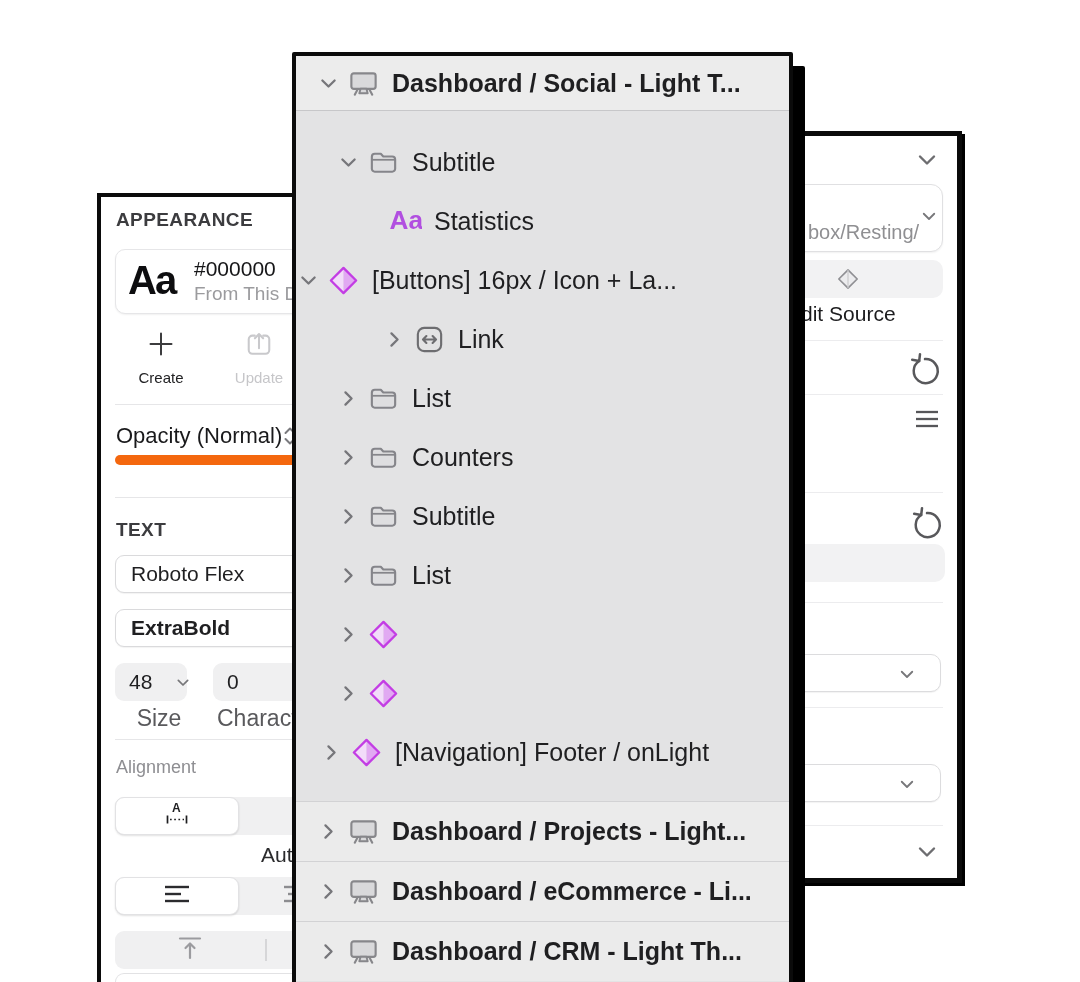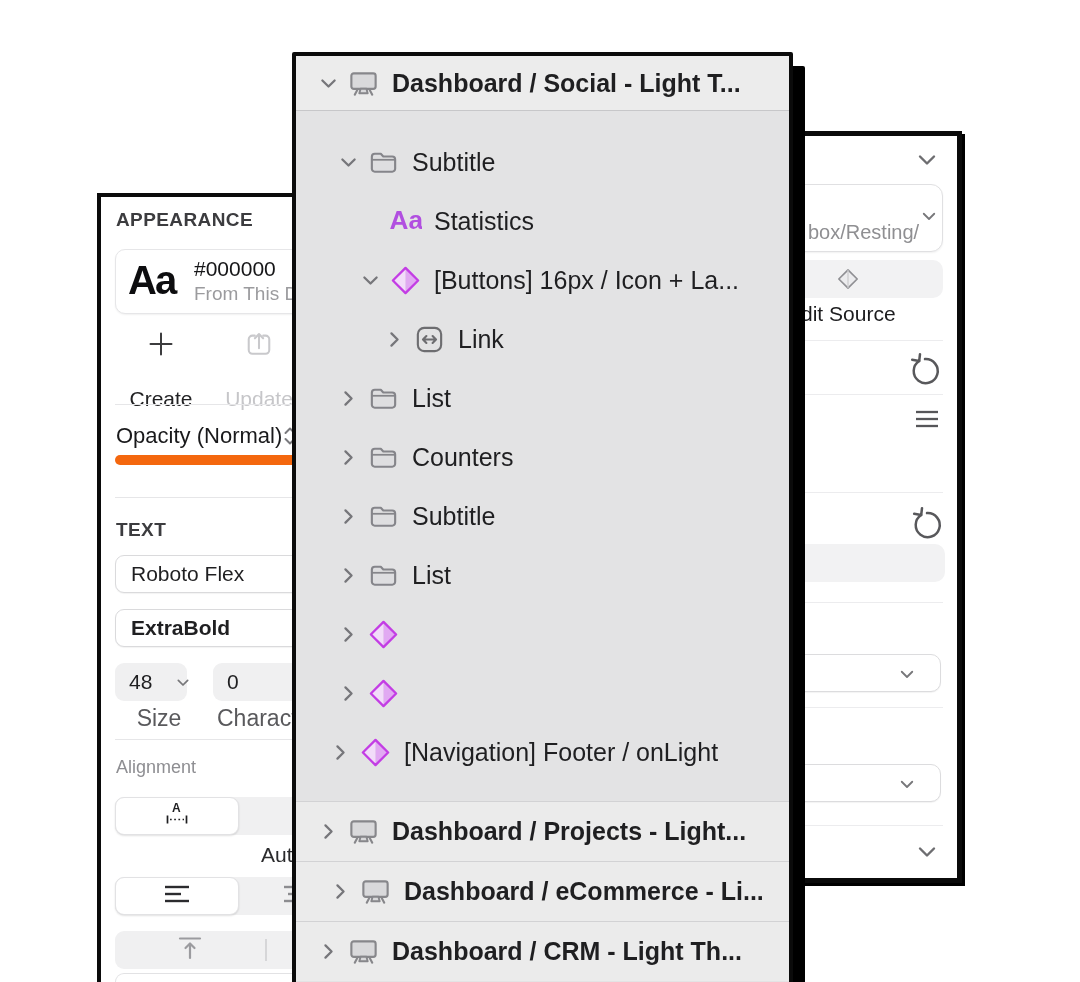--- a/index.html
+++ b/index.html
@@ -12,21 +12,21 @@
   #left-panel .inner{position:relative;width:100%;height:100%;}
   .abs{position:absolute;}
   .section-title{font-size:19px;font-weight:700;color:#3c3c3f;letter-spacing:.4px;}
   .muted-title{font-size:18px;color:#8e8e92;}
   .divider{position:absolute;height:1px;background:#E6E6E8;left:14px;right:0;}
   .card{position:absolute;background:#fff;border:1px solid #E6E6E8;border-radius:10px;box-shadow:0 1px 2px rgba(0,0,0,.06);}
   .swatch-glyph{font-size:40px;font-weight:800;color:#0d0d0f;letter-spacing:-2px;}
   .swatch-hex{font-size:21px;color:#161618;}
   .swatch-src{font-size:19px;color:#9b9b9e;white-space:nowrap;}
   .action{position:absolute;width:72px;text-align:center;}
-  .action .lbl{font-size:21px;margin-top:24px;color:#222224;}
+  .action .lbl{font-size:15px;margin-top:6px;color:#222224;}
   .action.disabled .lbl{color:#c6c6c9;}
   .field{position:absolute;background:#fff;border:1px solid #DADADC;border-radius:9px;height:38px;
          display:flex;align-items:center;box-sizing:border-box;box-shadow:0 1px 1px rgba(0,0,0,.05);}
   .field .val{font-size:21px;margin-left:15px;white-space:nowrap;}
   .gray-field{position:absolute;background:#F0F0F1;border-radius:9px;height:38px;display:flex;align-items:center;box-sizing:border-box;}
   .gray-field .val{font-size:21px;margin-left:14px;}
   .under-label{position:absolute;font-size:23px;color:#59595c;white-space:nowrap;}
   .seg{position:absolute;background:#F0F0F1;border-radius:9px;height:38px;}
   .seg .pill{position:absolute;left:0;top:0;width:124px;height:38px;background:#fff;border:1px solid #E2E2E4;
              border-radius:9px;box-sizing:border-box;box-shadow:0 1px 2px rgba(0,0,0,.12);
@@ -317,21 +317,21 @@
       </div>
       <div class="layer-row kind-text" style="padding-left: 62px;">
         <span class="chev"></span>
         <span class="icon-box">
           <svg width="34" height="33" viewBox="0 0 34 34">
             <text x="1" y="25" font-size="27" font-weight="600" fill="#B14FE0" font-family="Liberation Sans,sans-serif">Aa</text>
           </svg>
         </span>
         <span class="layer-label">Statistics</span>
       </div>
-      <div class="layer-row kind-symbol" style="padding-left: 62px;">
+      <div class="layer-row kind-symbol" style="">
         <span class="chev">
           <svg width="21" height="21" viewBox="0 0 24 24">
             <path d="M5 8.5l7 7 7-7" fill="none" stroke="#76767a" stroke-width="2.6" stroke-linecap="round" stroke-linejoin="round"></path>
           </svg>
         </span>
         <span class="icon-box">
           <svg width="33" height="33" viewBox="0 0 34 34">
             <path d="M17 4 L4 17 L17 30 Z" fill="#F2DCF9"></path>
             <path d="M17 4 L30 17 L17 30 Z" fill="#E1A9F2"></path>
             <path d="M17 4 L30 17 L17 30 L4 17 Z" fill="none" stroke="#C33DE4" stroke-width="2.4" stroke-linejoin="round"></path>
@@ -430,21 +430,21 @@
           </svg>
         </span>
         <span class="icon-box">
           <svg width="33" height="33" viewBox="0 0 34 34">
             <path d="M17 4 L4 17 L17 30 Z" fill="#F2DCF9"></path>
             <path d="M17 4 L30 17 L17 30 Z" fill="#E1A9F2"></path>
             <path d="M17 4 L30 17 L17 30 L4 17 Z" fill="none" stroke="#C33DE4" stroke-width="2.4" stroke-linejoin="round"></path>
           </svg>
         </span>
       </div>
-      <div class="layer-row kind-symbol" style="padding-left: 32px;">
+      <div class="layer-row kind-symbol" style="padding-left: 23px;">
         <span class="chev">
           <svg width="21" height="21" viewBox="0 0 24 24">
             <path d="M8.5 5l7 7-7 7" fill="none" stroke="#76767a" stroke-width="2.6" stroke-linecap="round" stroke-linejoin="round"></path>
           </svg>
         </span>
         <span class="icon-box">
           <svg width="33" height="33" viewBox="0 0 34 34">
             <path d="M17 4 L4 17 L17 30 Z" fill="#F2DCF9"></path>
             <path d="M17 4 L30 17 L17 30 Z" fill="#E1A9F2"></path>
             <path d="M17 4 L30 17 L17 30 L4 17 Z" fill="none" stroke="#C33DE4" stroke-width="2.4" stroke-linejoin="round"></path>
@@ -462,21 +462,21 @@
         </span>
         <span class="icon-box">
           <svg width="33" height="33" viewBox="0 0 34 34">
             <rect x="4.5" y="6.5" width="25" height="16" rx="2.5" fill="#D9D9DB" stroke="#87878B" stroke-width="2.2"></rect>
             <path d="M11 23 L8 28.5 M23 23 L26 28.5" stroke="#87878B" stroke-width="2.2" stroke-linecap="round"></path>
             <path d="M14 22.5 h6 l1.3 4.5 h-8.6 z" fill="#D9D9DB" stroke="#87878B" stroke-width="2" stroke-linejoin="round"></path>
           </svg>
         </span>
         <span class="layer-label">Dashboard / Projects - Light...</span>
       </div>
-      <div class="layer-row kind-artboard" style="padding-left: 32px;">
+      <div class="layer-row kind-artboard" style="padding-left: 20px;">
         <span class="chev">
           <svg width="21" height="21" viewBox="0 0 24 24">
             <path d="M8.5 5l7 7-7 7" fill="none" stroke="#76767a" stroke-width="2.6" stroke-linecap="round" stroke-linejoin="round"></path>
           </svg>
         </span>
         <span class="icon-box">
           <svg width="33" height="33" viewBox="0 0 34 34">
             <rect x="4.5" y="6.5" width="25" height="16" rx="2.5" fill="#D9D9DB" stroke="#87878B" stroke-width="2.2"></rect>
             <path d="M11 23 L8 28.5 M23 23 L26 28.5" stroke="#87878B" stroke-width="2.2" stroke-linecap="round"></path>
             <path d="M14 22.5 h6 l1.3 4.5 h-8.6 z" fill="#D9D9DB" stroke="#87878B" stroke-width="2" stroke-linejoin="round"></path>

